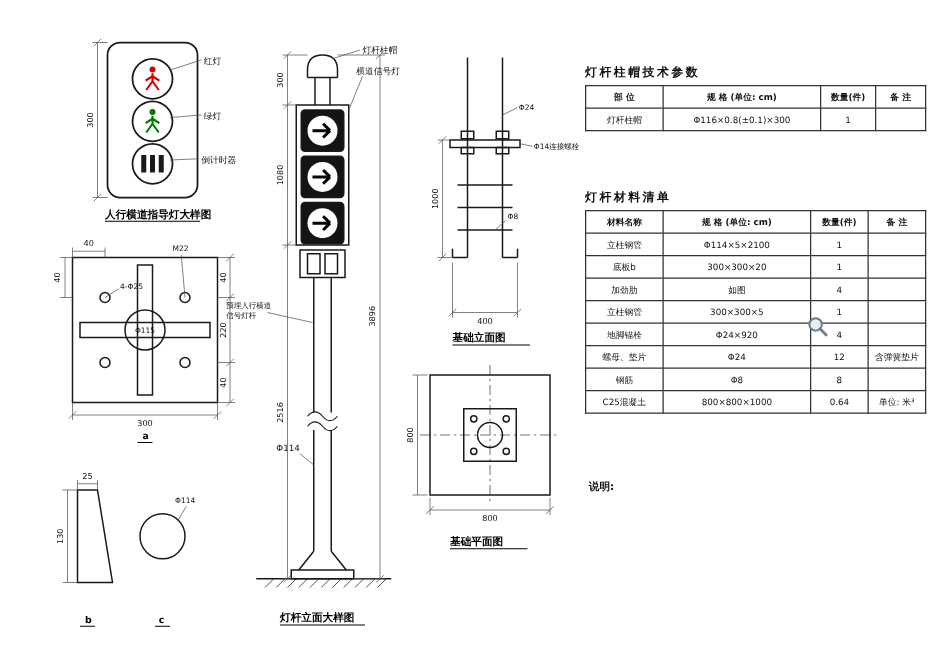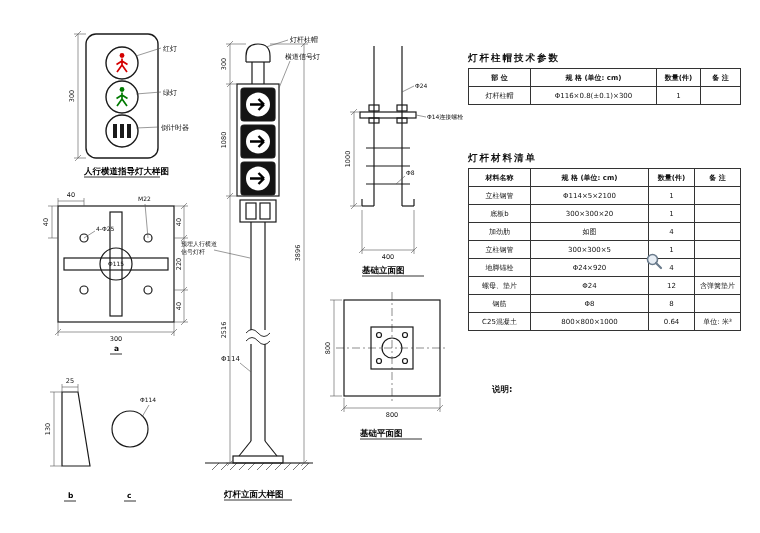--- a/index.html
+++ b/index.html
@@ -17,21 +17,21 @@
   .cap  { font-size:8.5px; font-weight:bold; fill:#000; }
   .sub  { font-size:7.5px; font-weight:bold; fill:#000; }
 
   .tbl-wrap { position:absolute; left:468px; width:272px; }
   .tbl-title { text-align:left; font-size:9.5px; font-weight:bold; letter-spacing:2px; margin-bottom:3px; }
   table { border-collapse:collapse; width:100%; table-layout:fixed; }
   th,td { border:1px solid #333; font-size:7px; font-weight:normal; text-align:center;
           padding:0 2px; height:18px; overflow:hidden; white-space:nowrap; }
   th { font-weight:bold; }
 
-  .notes { position:absolute; left:492px; top:384px; width:260px; }
+  .notes { position:absolute; left:471px; top:384px; width:260px; }
   .notes-title { font-weight:bold; font-size:8.5px; margin-bottom:2px; }
   .note-line { font-size:7.3px; line-height:12.6px; white-space:nowrap; overflow:hidden; }
 
   .magnifier { position:absolute; left:645px; top:252px; width:18px; height:18px; cursor:pointer; }
 </style>
 </head>
 <body>
 
 <div id="sheet">
 

